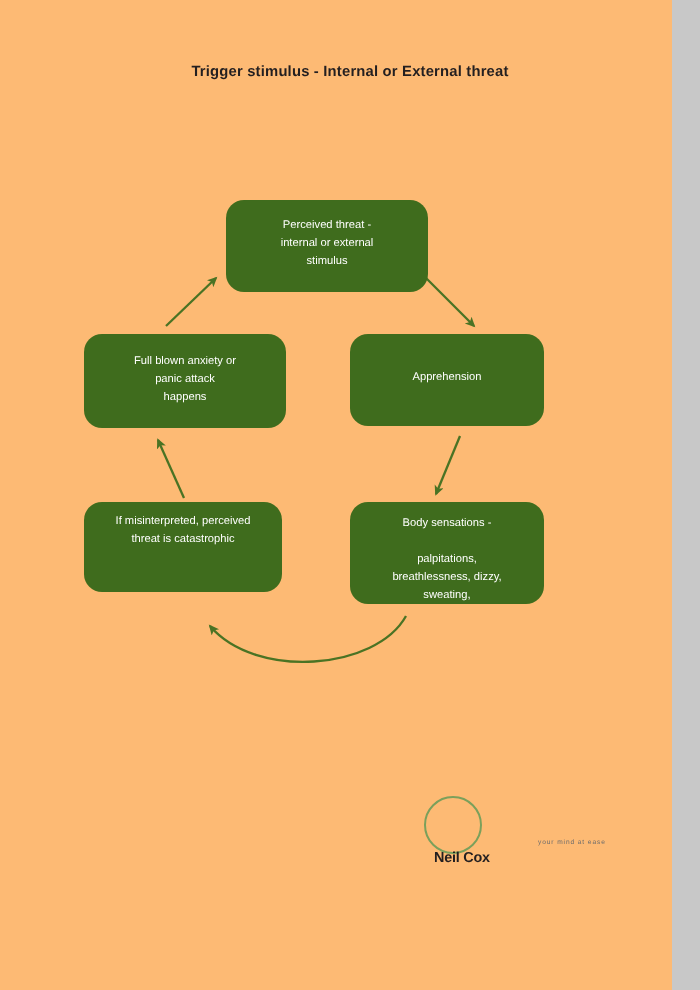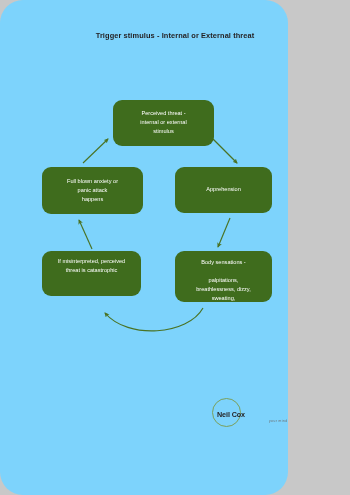--- a/index.html
+++ b/index.html
@@ -5,25 +5,24 @@
   html, body {
     margin: 0;
     padding: 0;
     background: #c8c8c8;
   }
   body {
     font-family: "Liberation Sans", sans-serif;
   }
   #page {
     position: relative;
-    width: 288px;
+    width: 336px;
     height: 495px;
-    background: #7dd3fc;
+    background: #fdba74;
     overflow: hidden;
-    border-radius: 23px;
   }
   #diagram-svg {
     position: absolute;
     left: 0;
     top: 0;
     width: 350px;
     height: 495px;
   }
   .heading {
     position: absolute;
@@ -111,21 +110,21 @@
     top: 0px;
     width: 29px;
     height: 29px;
     border: 1px solid #7ba05b;
     border-radius: 50%;
     box-sizing: border-box;
   }
   #logo-name {
     position: absolute;
     left: 5px;
-    top: 12px;
+    top: 26px;
     font-size: 7.2px;
     font-weight: bold;
     color: #231f20;
     white-space: nowrap;
     letter-spacing: -0.1px;
   }
   #logo-word {
     position: absolute;
     left: 36px;
     top: 9px;

